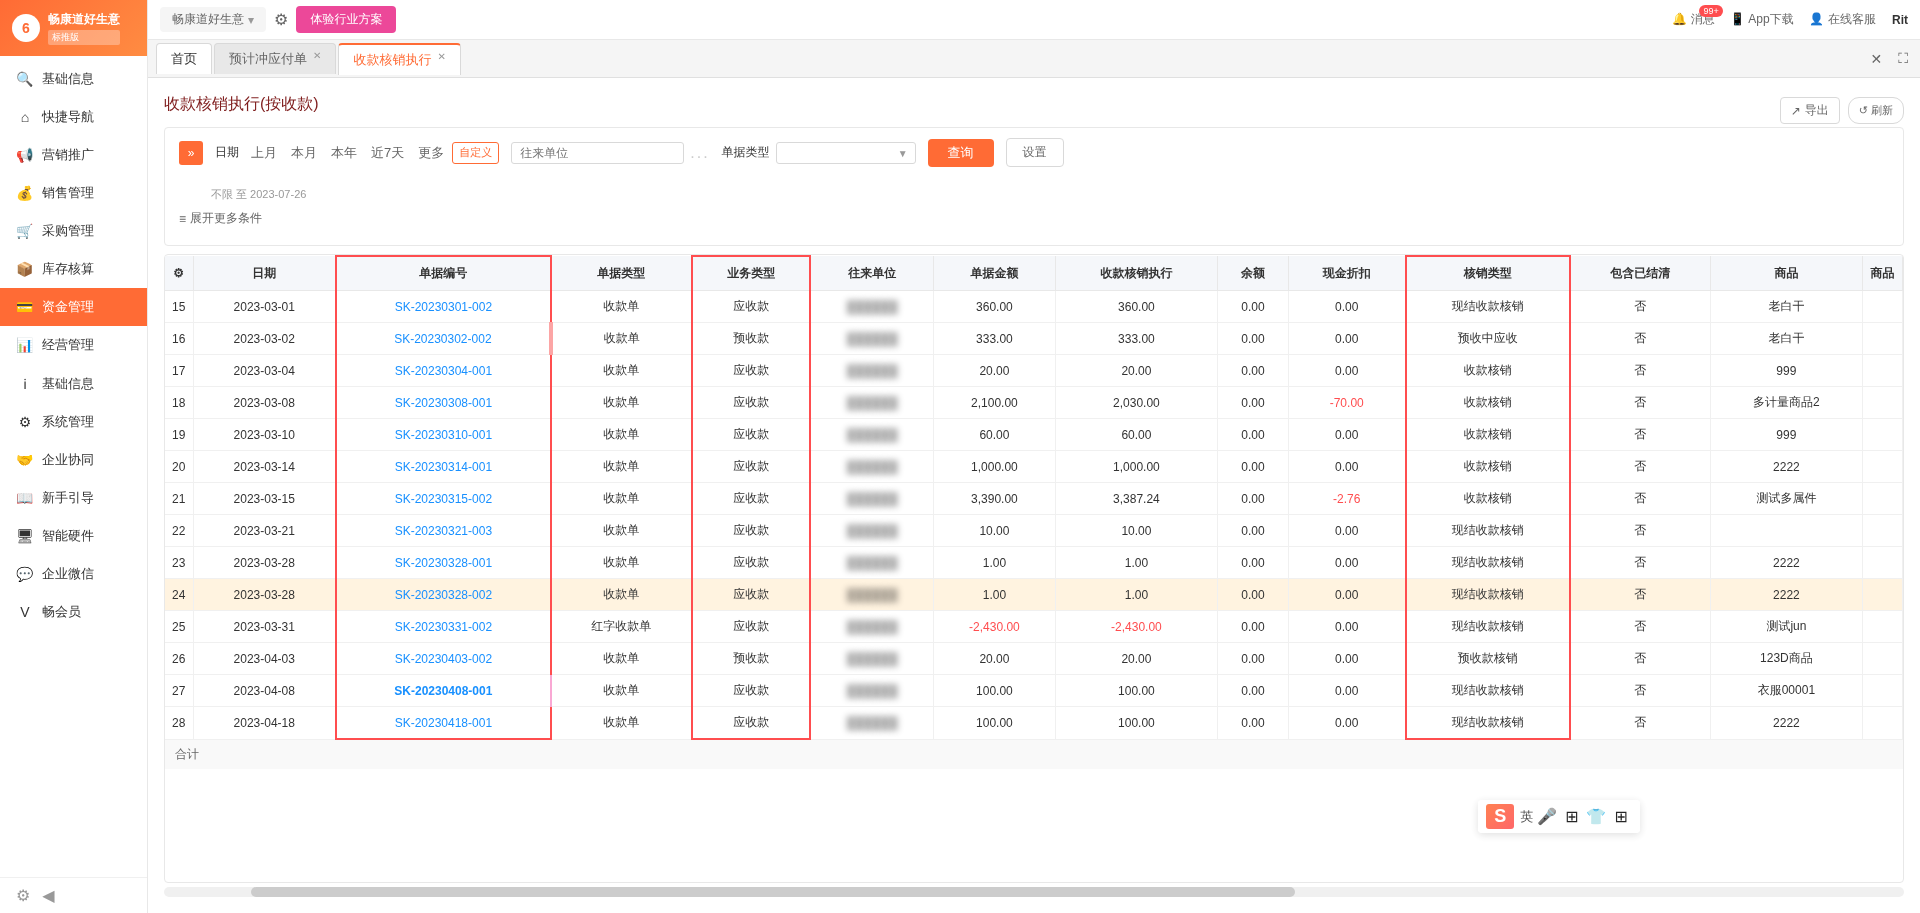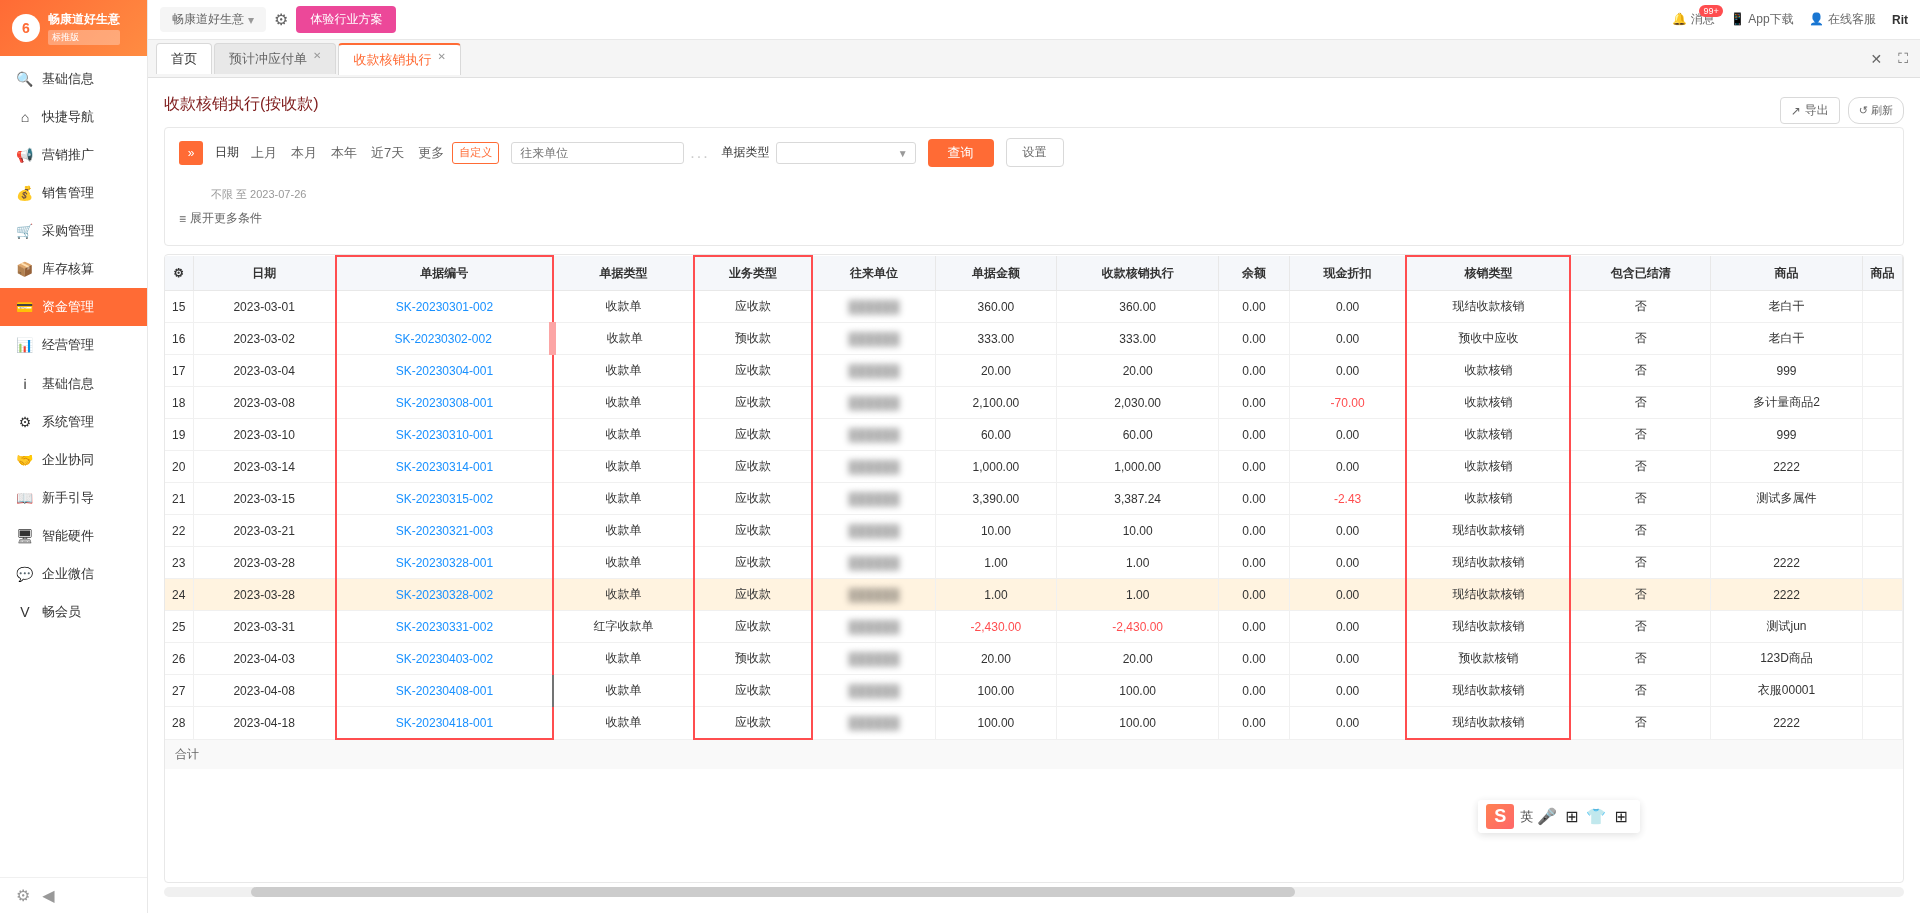--- a/index.html
+++ b/index.html
@@ -300,21 +300,21 @@
     <td>0.00</td>
     <td class="">0.00</td>
     <td style="border-left:2px solid #ff4d4f;border-right:2px solid #ff4d4f;">现结收款核销</td>
     <td>否</td>
     <td>老白干</td>
     <td style="width:40px;"></td>
   </tr>
             <tr>
     <td>16</td>
     <td>2023-03-02</td>
-    <td style="border-left:2px solid #ff4d4f;border-right:7px solid #fca5a5;"><a class="link-text">SK-20230302-002</a></td>
+    <td style="border-left:2px solid #ff4d4f;border-right:4px solid #fca5a5;"><a class="link-text">SK-20230302-002</a></td>
     <td>收款单</td>
     <td style="border-left:2px solid #ff4d4f;border-right:2px solid #ff4d4f;">预收款</td>
     <td><span class="blurred">██████</span></td>
     <td class="">333.00</td>
     <td class="">333.00</td>
     <td>0.00</td>
     <td class="">0.00</td>
     <td style="border-left:2px solid #ff4d4f;border-right:2px solid #ff4d4f;">预收中应收</td>
     <td>否</td>
     <td>老白干</td>
@@ -387,21 +387,21 @@
             <tr>
     <td>21</td>
     <td>2023-03-15</td>
     <td style="border-left:2px solid #ff4d4f;border-right:2px solid #ff4d4f;"><a class="link-text">SK-20230315-002</a></td>
     <td>收款单</td>
     <td style="border-left:2px solid #ff4d4f;border-right:2px solid #ff4d4f;">应收款</td>
     <td><span class="blurred">██████</span></td>
     <td class="">3,390.00</td>
     <td class="">3,387.24</td>
     <td>0.00</td>
-    <td class="negative">-2.43</td>
+    <td class="negative">-2.76</td>
     <td style="border-left:2px solid #ff4d4f;border-right:2px solid #ff4d4f;">收款核销</td>
     <td>否</td>
     <td>测试多属件</td>
     <td style="width:40px;"></td>
   </tr>
             <tr>
     <td>22</td>
     <td>2023-03-21</td>
     <td style="border-left:2px solid #ff4d4f;border-right:2px solid #ff4d4f;"><a class="link-text">SK-20230321-003</a></td>
     <td>收款单</td>
@@ -476,21 +476,21 @@
     <td>0.00</td>
     <td class="">0.00</td>
     <td style="border-left:2px solid #ff4d4f;border-right:2px solid #ff4d4f;">预收款核销</td>
     <td>否</td>
     <td>123D商品</td>
     <td style="width:40px;"></td>
   </tr>
             <tr>
     <td>27</td>
     <td>2023-04-08</td>
-    <td style="border-left:2px solid #ff4d4f;border-right:2px solid #737373;"><a class="link-text">SK-20230408-001</a></td>
+    <td style="border-left:2px solid #ff4d4f;border-right:2px solid #f9a8d4;font-weight:bold;"><a class="link-text">SK-20230408-001</a></td>
     <td>收款单</td>
     <td style="border-left:2px solid #ff4d4f;border-right:2px solid #ff4d4f;">应收款</td>
     <td><span class="blurred">██████</span></td>
     <td class="">100.00</td>
     <td class="">100.00</td>
     <td>0.00</td>
     <td class="">0.00</td>
     <td style="border-left:2px solid #ff4d4f;border-right:2px solid #ff4d4f;">现结收款核销</td>
     <td>否</td>
     <td>衣服00001</td>

